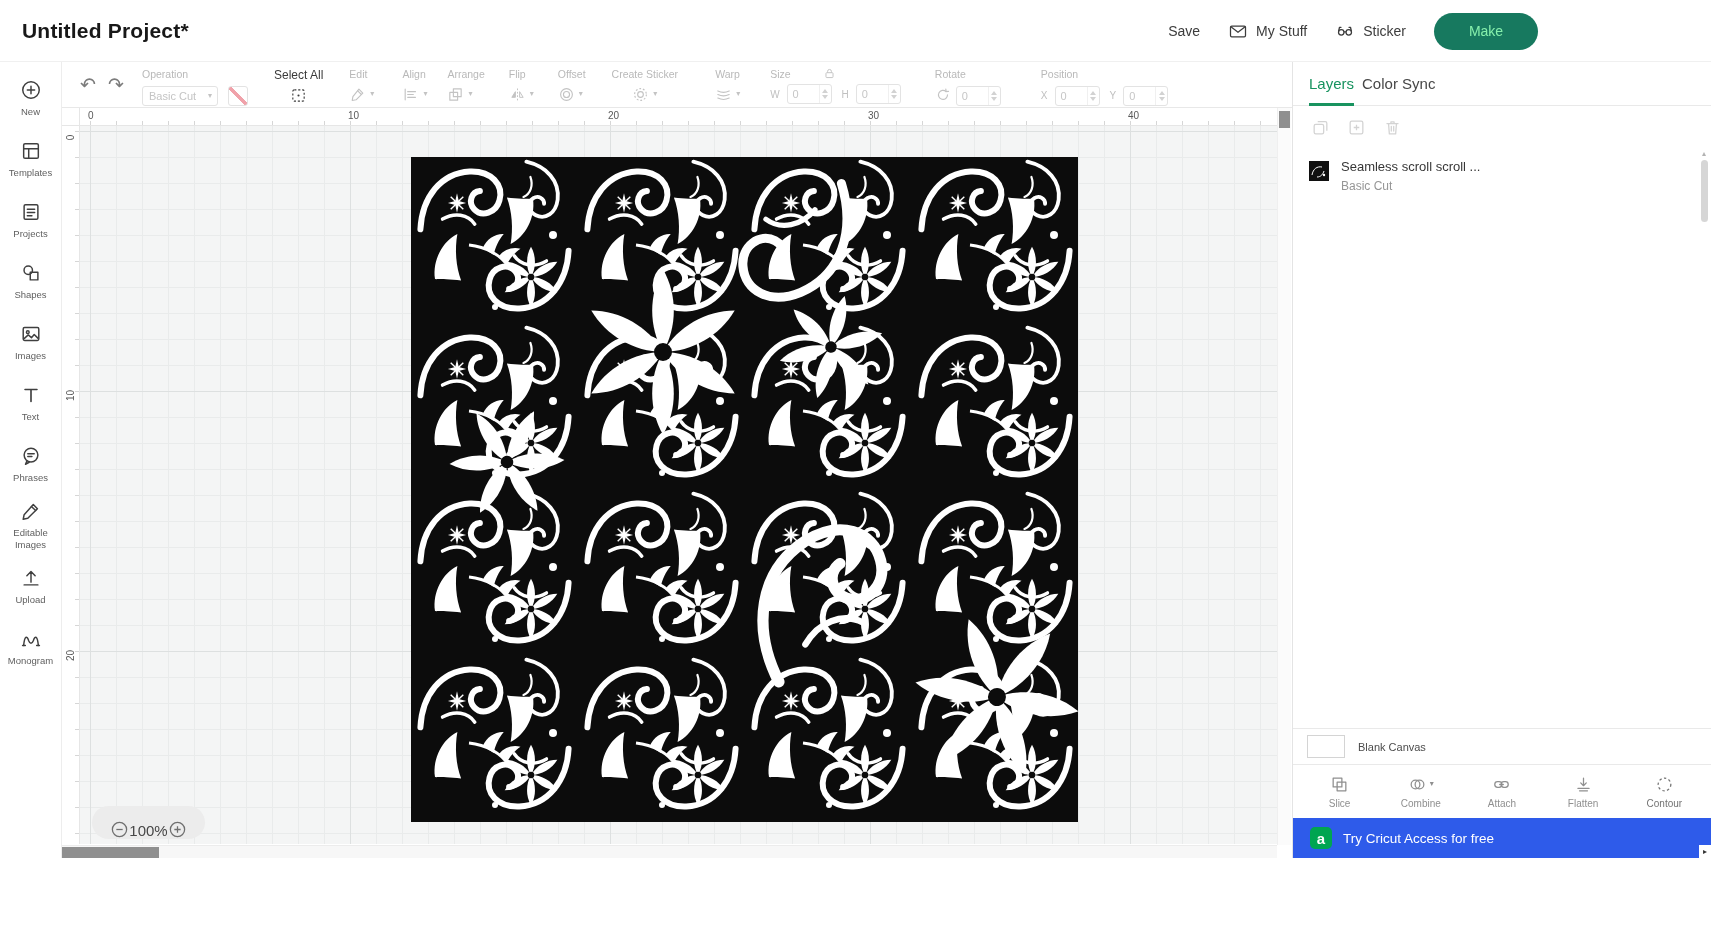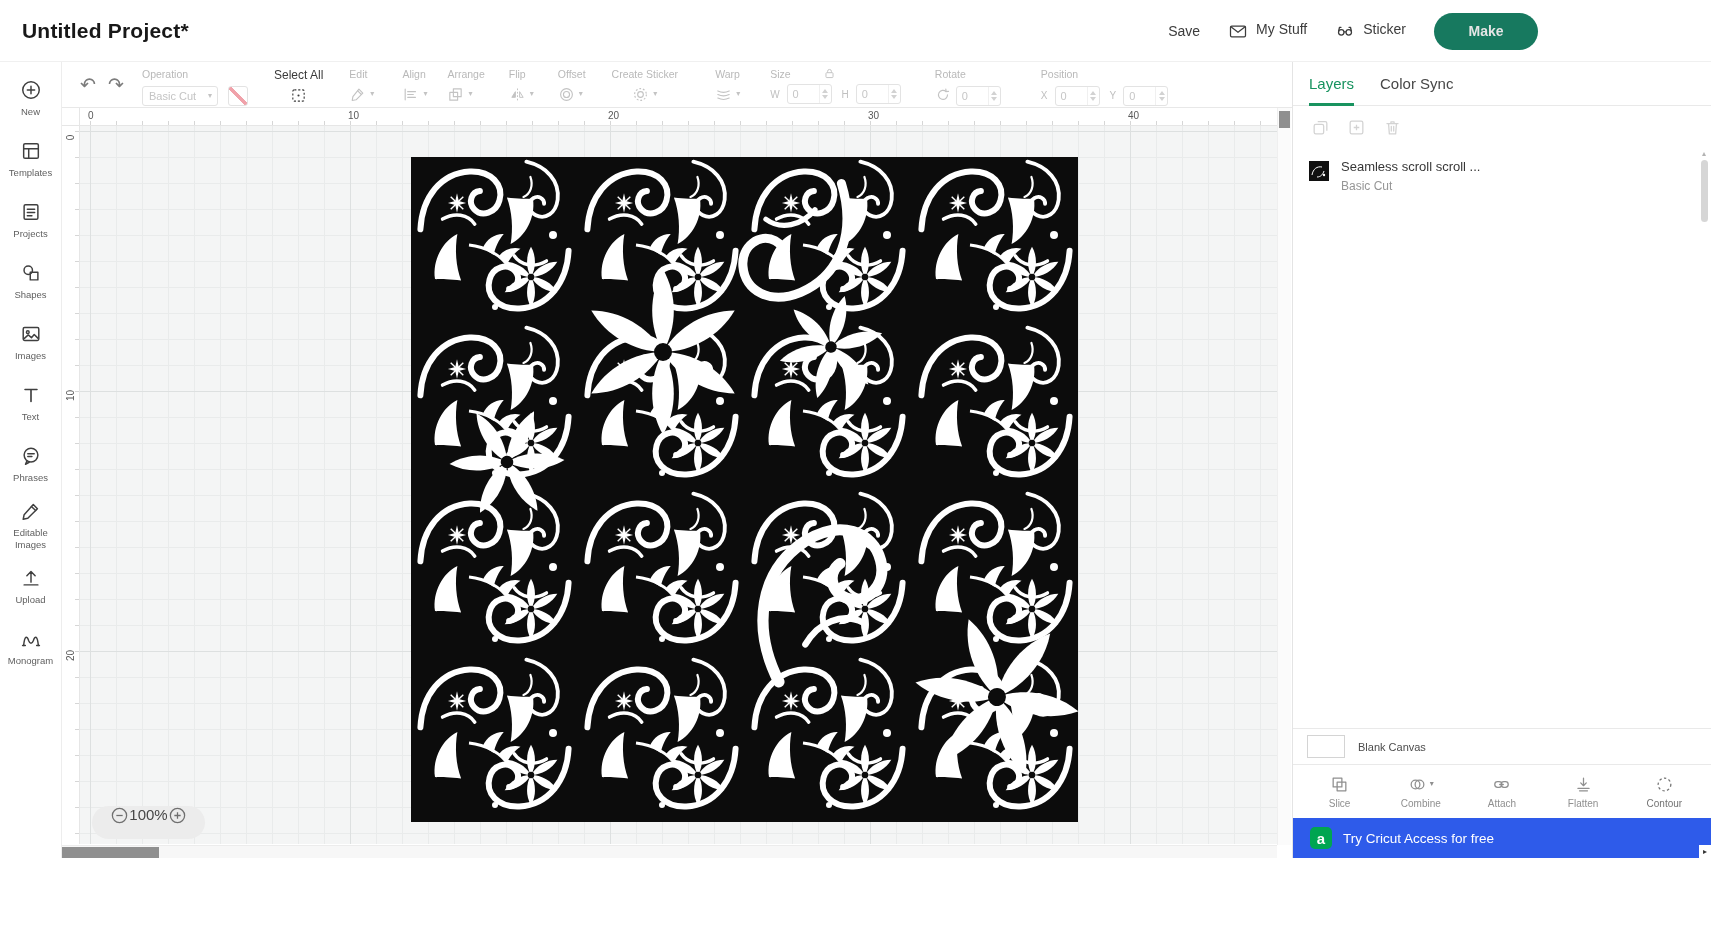--- a/index.html
+++ b/index.html
@@ -5,23 +5,23 @@
   *{margin:0;padding:0;box-sizing:border-box}
   html,body{background:#fff}
   body{font-family:"Liberation Sans",sans-serif;-webkit-font-smoothing:antialiased}
   svg{display:block}
   .app{position:relative;width:1711px;height:940px;background:#fff;overflow:hidden;cursor:default}
 
   
   .hdr{position:absolute;left:0;top:0;width:1711px;height:62px;background:#fff;border-bottom:1px solid #f0f0f0;display:flex;align-items:center;z-index:6}
   .hdr-title{margin-left:22px;font-size:21px;font-weight:700;color:#181818;letter-spacing:.2px}
   .hdr-right{position:absolute;right:173px;top:0;height:62px;display:flex;align-items:center;gap:28px}
-  .hdr-link{display:flex;gap:8px;font-size:14px;color:#3c3c3c;cursor:pointer;white-space:nowrap}
+  .hdr-link{display:flex;align-items:center;gap:8px;font-size:14px;color:#3c3c3c;cursor:pointer;white-space:nowrap}
   .hdr-ic{width:20px;height:20px;color:#3c3c3c}
-  .make-btn{width:104px;height:37px;border:none;border-radius:19px;background:var(--make-green,#17795f);color:#e5e5e5;font-size:14px;font-weight:700;font-family:inherit;cursor:pointer}
+  .make-btn{width:104px;height:37px;border:none;border-radius:19px;background:var(--make-green,#17795f);color:#86efac;font-size:14px;font-weight:400;font-family:inherit;cursor:pointer}
 
   
   .sidebar{position:absolute;left:0;top:62px;width:62px;height:796px;background:#fff;border-right:1px solid #ededed;display:flex;flex-direction:column;align-items:center;padding-top:6px;z-index:5}
   .sb-item{width:62px;min-height:61px;display:flex;flex-direction:column;align-items:center;justify-content:center;gap:5px;cursor:pointer;padding:4px 0}
   .sb-ic{width:22px;height:22px;color:#3f3f3f}
   .sb-lb{font-size:9.5px;color:#5f5f5f;text-align:center;line-height:1.3;max-width:56px}
 
   
   .tbar{position:absolute;left:62px;top:62px;width:1230px;height:46px;background:#fff;border-bottom:1px solid #e8e8e8;display:flex;align-items:stretch;z-index:5}
   .ub{width:28px;height:30px;margin-top:7px;display:flex;align-items:center;justify-content:center;font-size:19px;color:#7c7c7c;cursor:pointer}
@@ -53,33 +53,33 @@
     background-image:repeating-linear-gradient(180deg,#d6d6d6 0 1px,transparent 1px 26px);
     background-size:5px 100%;background-repeat:no-repeat;background-position:13px 5px}
   .rv{position:absolute;left:1px;width:14px;text-align:center;font-size:10px;color:#585858;transform:rotate(-90deg)}
   .grid{position:absolute;left:80px;top:126px;width:1197px;height:718px;background-color:#f4f5f5;
     background-image:
       linear-gradient(90deg,#dde0e0 1px,transparent 1px),linear-gradient(#dde0e0 1px,transparent 1px),
       linear-gradient(90deg,#e9ebeb 1px,transparent 1px),linear-gradient(#e9ebeb 1px,transparent 1px);
     background-size:260px 260px,260px 260px,26px 26px,26px 26px;
     background-position:10px 5px,10px 5px,10px 5px,10px 5px}
   .art{position:absolute;left:331px;top:31px;cursor:move}
-  .zoom{position:absolute;left:92px;top:806px;width:113px;height:33px;border-radius:17px;background:#ececec;display:flex;align-items:flex-start;justify-content:center;z-index:4}
+  .zoom{position:absolute;left:92px;top:806px;width:113px;height:33px;border-radius:17px;background:#ececec;display:flex;align-items:flex-end;justify-content:center;z-index:4}
   .zic{width:19px;height:19px;color:#6f6f6f;cursor:pointer}
   .zoom-txt{font-size:15px;color:#474747}
 
   
   .hscroll{position:absolute;left:62px;top:845px;width:1215px;height:13px;background:#f7f7f7;border-top:1px solid #ececec;z-index:4}
   .hthumb{position:absolute;left:0;top:1px;width:97px;height:11px;background:#8f8f8f;cursor:pointer}
   .vscroll{position:absolute;left:1277px;top:108px;width:14px;height:737px;background:#fbfbfb;border-left:1px solid #efefef;z-index:4}
   .vthumb{position:absolute;left:1px;top:3px;width:11px;height:17px;background:#8f8f8f;cursor:pointer}
 
   
   .rp{position:absolute;left:1292px;top:62px;width:419px;height:796px;background:#fff;border-left:1px solid #e4e4e4;z-index:5}
-  .rp-tabs{height:44px;border-bottom:1px solid #e9e9e9;display:flex;align-items:center;padding-left:16px;gap:26px}
+  .rp-tabs{height:44px;border-bottom:1px solid #e9e9e9;display:flex;align-items:center;padding-left:16px;gap:8px}
   .rp-tab{font-size:15px;color:#474747;cursor:pointer;height:44px;display:flex;align-items:center;position:relative}
   .rp-tab.active{color:var(--tab-green,#18935f)}
   .rp-tab.active::after{content:"";position:absolute;left:0;right:0;bottom:0;height:3px;background:var(--tab-green,#18935f)}
   .rp-icons{height:42px;display:flex;align-items:center;gap:17px;padding-left:18px;color:#d3d3d3}
   .rp-ic{width:19px;height:19px;cursor:pointer}
   .rp-list{height:580px;position:relative}
   .layer-row{display:flex;align-items:flex-start;gap:12px;padding:11px 16px;cursor:pointer}
   .layer-thumb{width:20px;height:20px;margin-top:2px}
   .layer-name{font-size:13px;color:#373737}
   .layer-type{font-size:12px;color:#969696;margin-top:5px}

